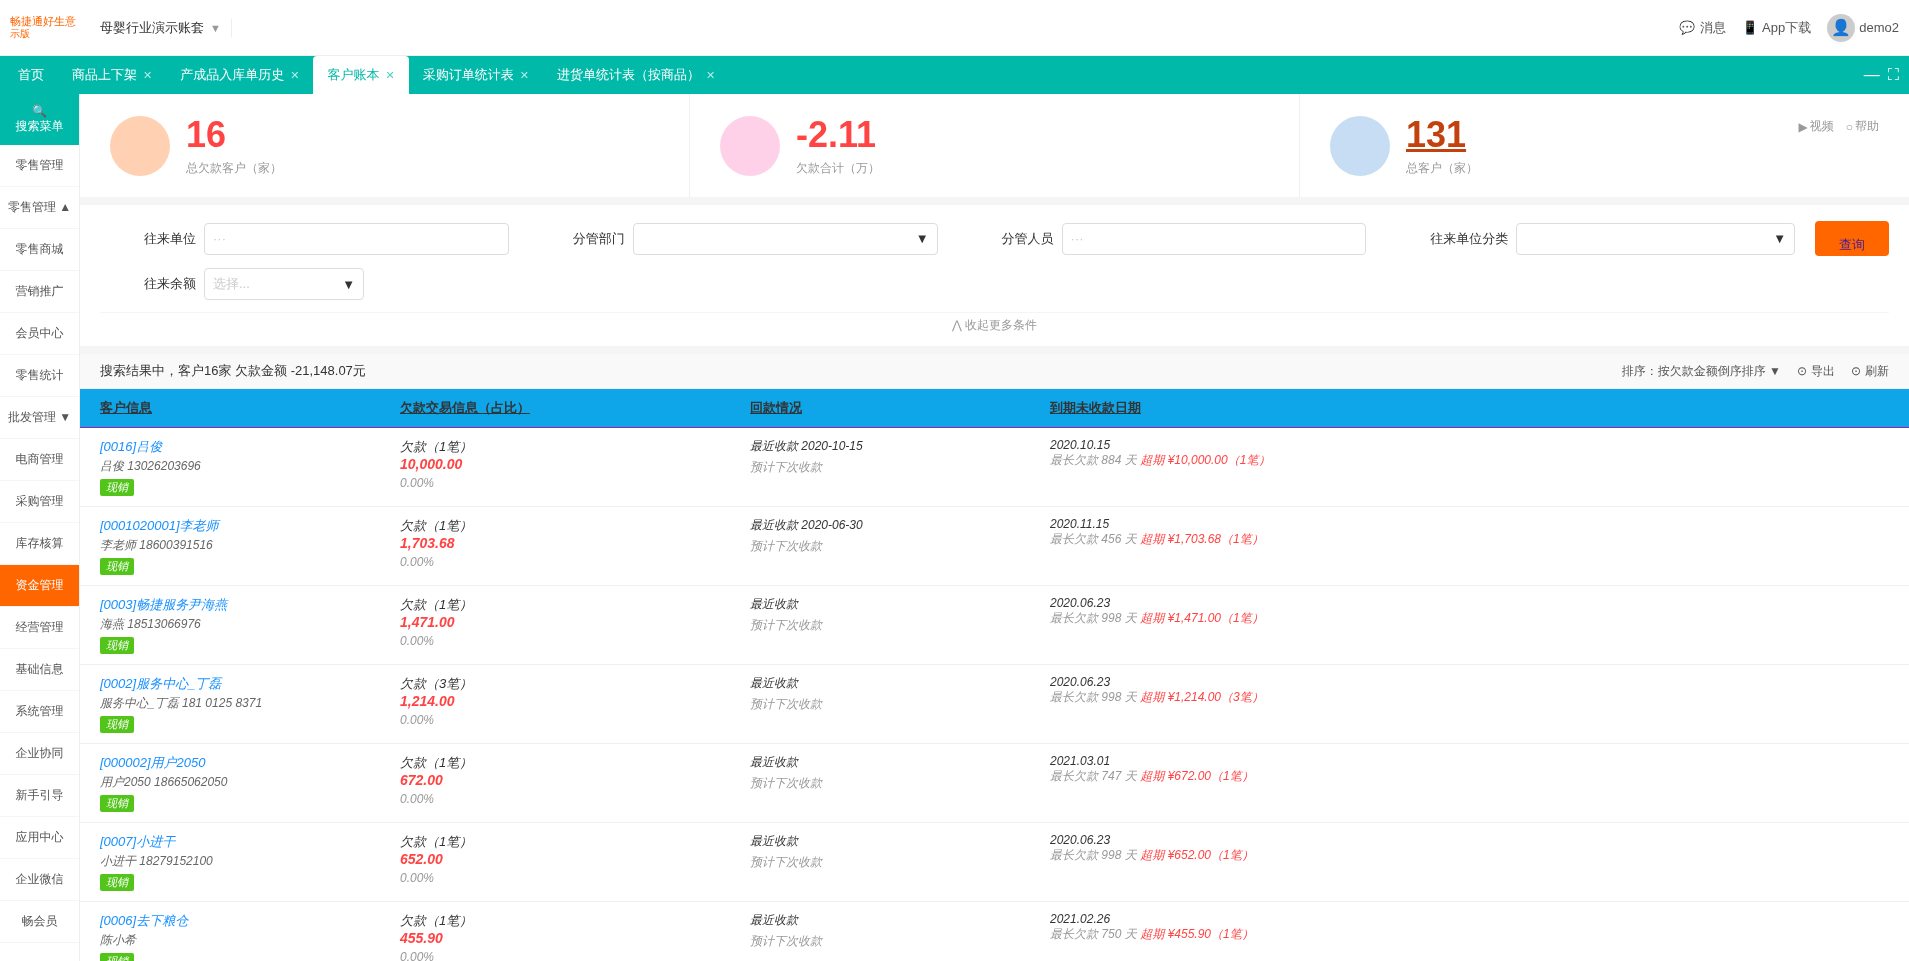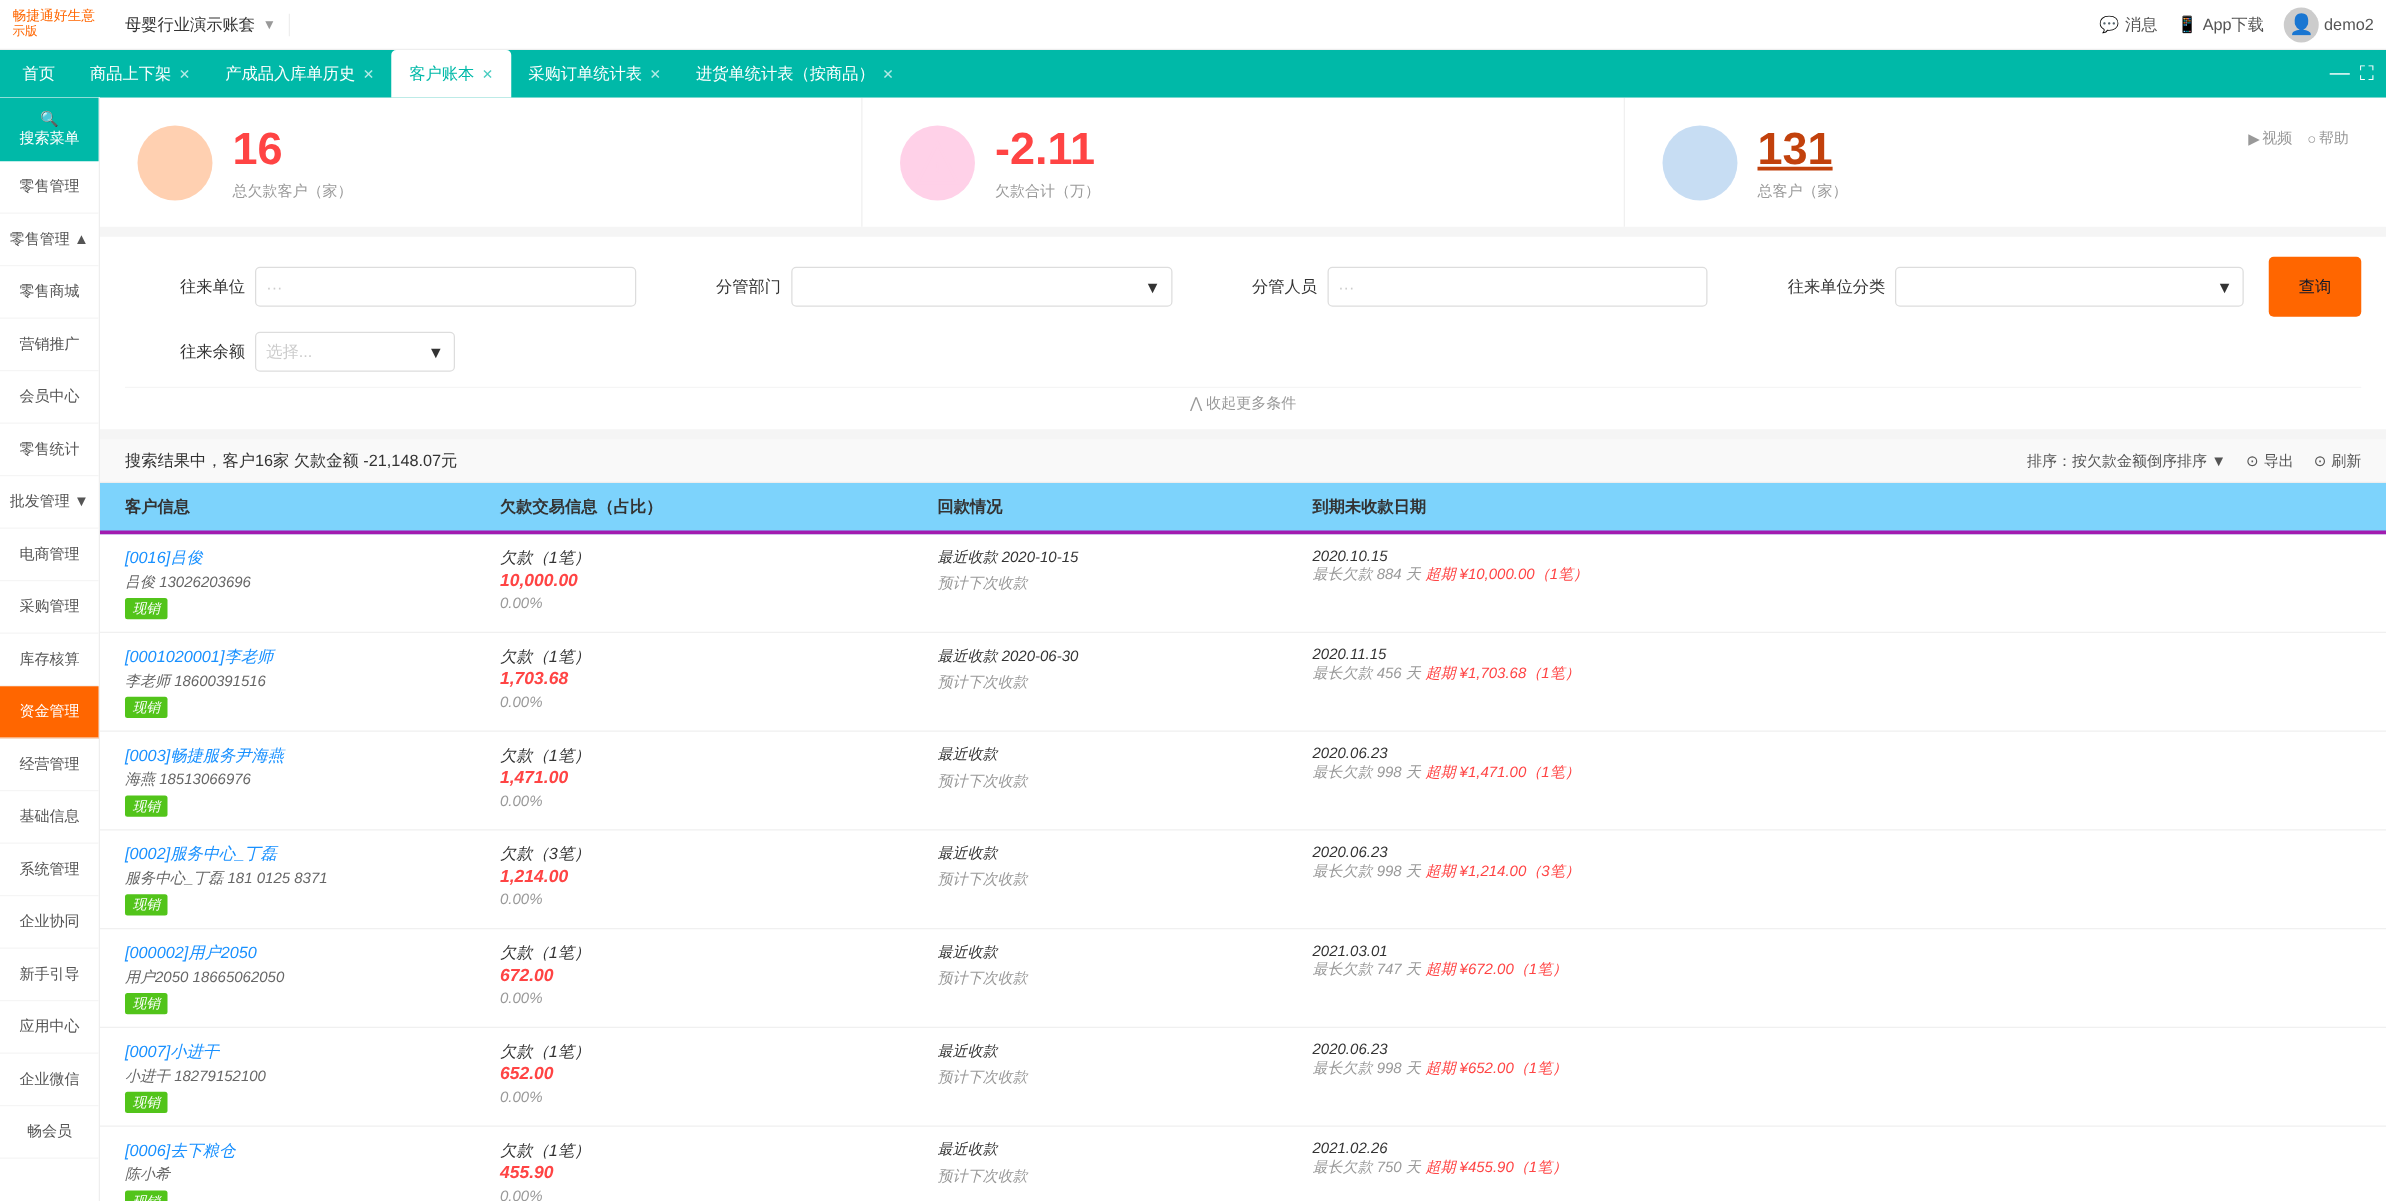--- a/index.html
+++ b/index.html
@@ -3,21 +3,21 @@
   <meta charset="utf-8">
   <style>
     * { box-sizing: border-box; margin: 0; padding: 0; font-family: 'Microsoft YaHei', Arial, sans-serif; }
     body { background: #f5f5f5; font-size: 13px; color: #333; }
     
     
     .top-bar {
       display: flex;
       align-items: center;
       background: #fff;
-      height: 40px;
+      height: 56px;
       padding: 0 10px;
       border-bottom: 1px solid #eee;
     }
     .logo-area {
       display: flex;
       align-items: center;
       width: 80px;
     }
     .logo-text {
       color: #ff6600;
@@ -246,25 +246,25 @@
       padding: 0 8px;
       font-size: 13px;
       display: flex;
       align-items: center;
       justify-content: space-between;
       cursor: pointer;
       background: #fff;
     }
     .filter-btn-search {
       background: #ff6600;
-      color: #0f172a;
+      color: #4c1d95;
       border: none;
       border-radius: 4px;
       padding: 15px 24px;
-      height: 48px;
+      height: 35px;
       font-size: 13px;
       cursor: pointer;
     }
     .filter-collapse {
       text-align: center;
       font-size: 12px;
       color: #999;
       cursor: pointer;
       padding: 4px 0;
       border-top: 1px solid #f5f5f5;
@@ -297,23 +297,24 @@
     }
 
     
     .data-table {
       background: #fff;
       width: 100%;
     }
     .table-header {
       display: grid;
       grid-template-columns: 300px 350px 300px 1fr;
-      background: #7dd3fc;
-      border-bottom: 3px solid #a21caf;
+      background: #0ea5e9;
+      border-bottom: 1px solid #a21caf;
       padding: 10px 20px;
+      text-decoration: underline;
     }
     .th {
       font-size: 13px;
       color: #333;
       font-weight: bold;
     }
     .table-row-wrap {
       border-bottom: 1px solid #f0f0f0;
       font-style: italic;
     }

